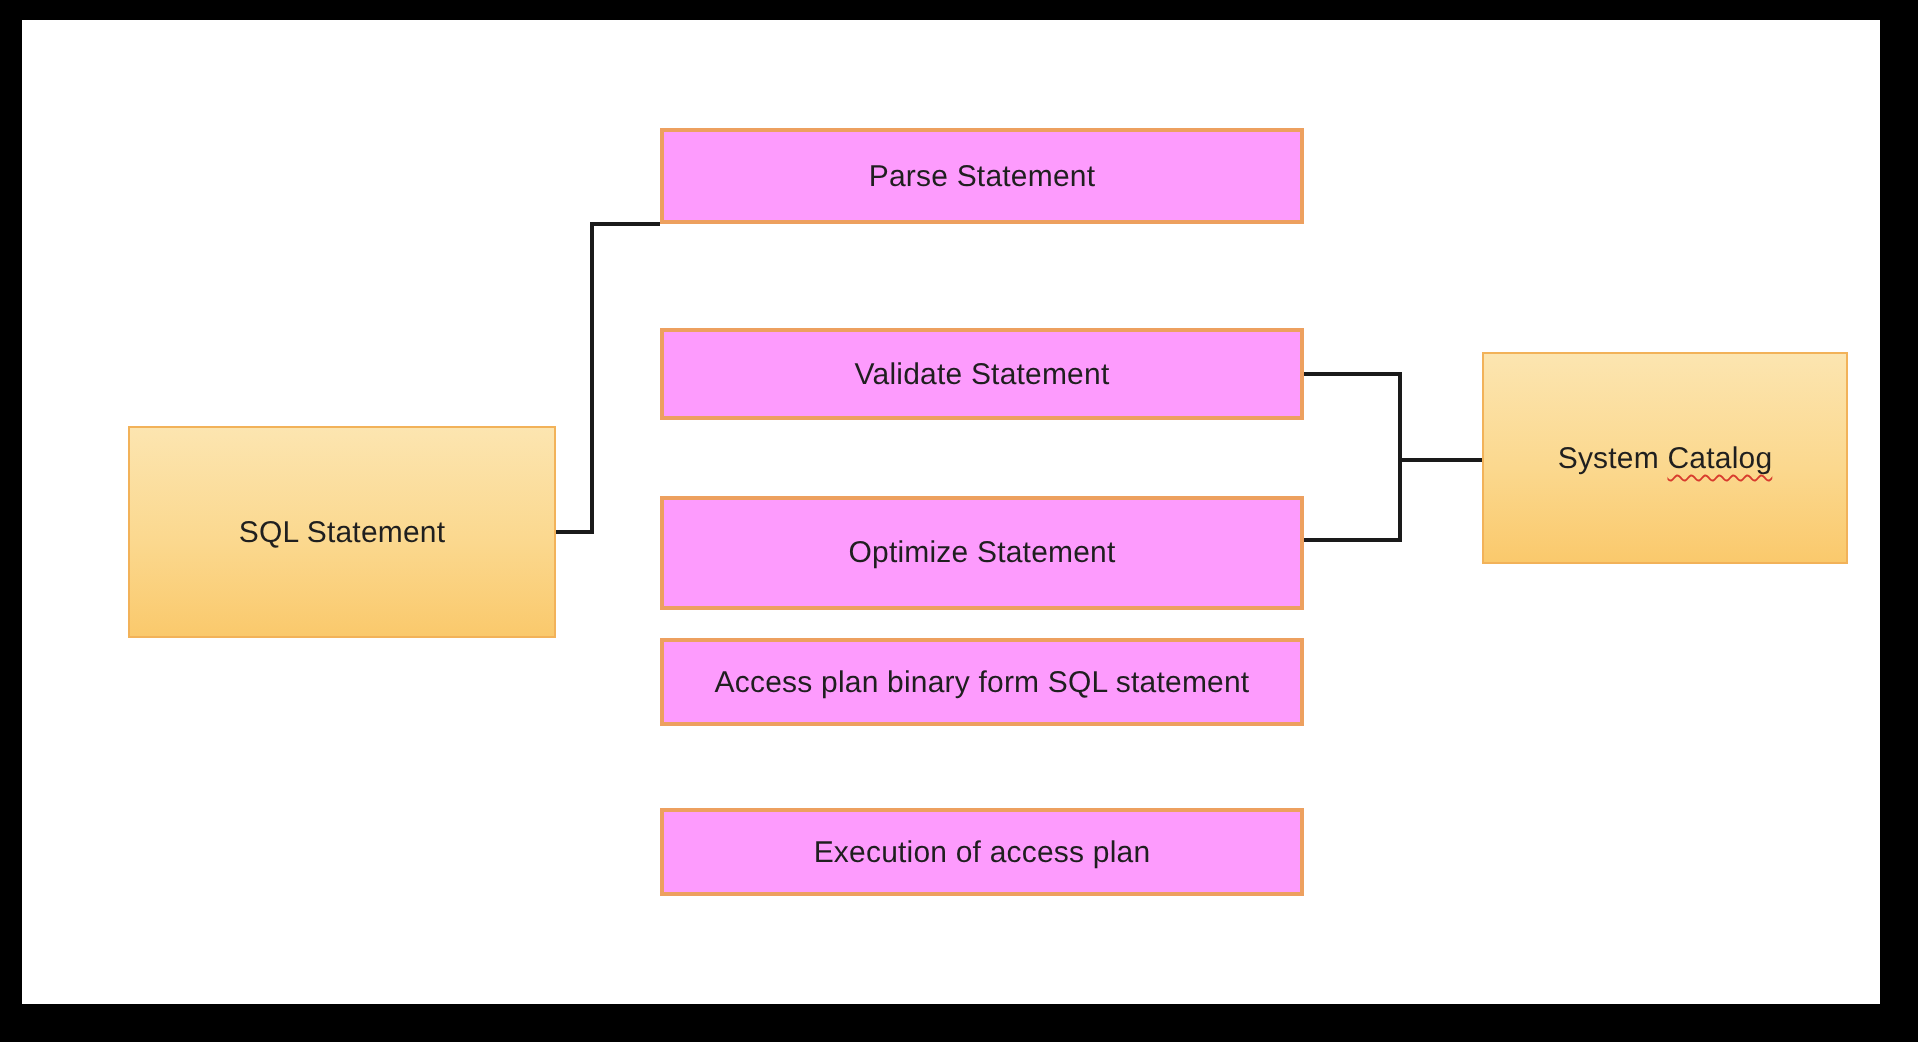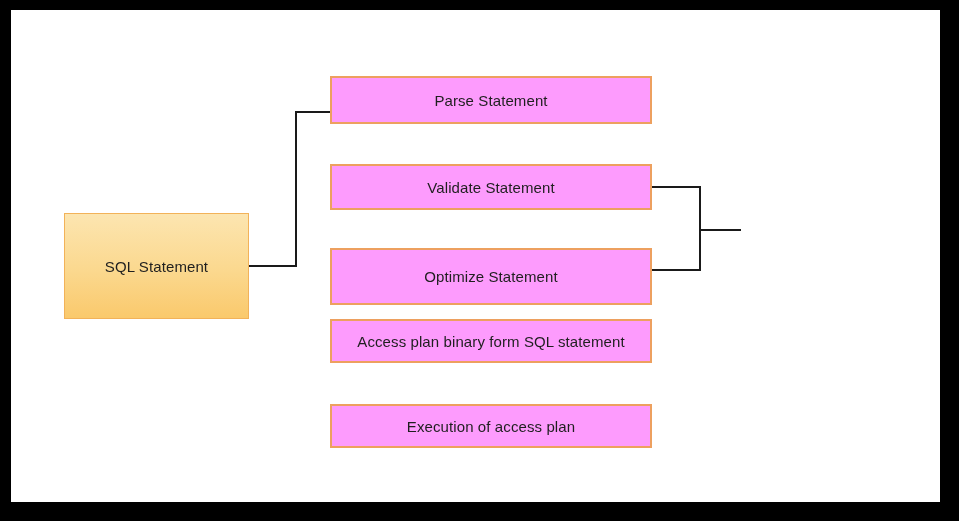--- a/index.html
+++ b/index.html
@@ -43,22 +43,22 @@
     letter-spacing: 0.1px;
   }
   .node-orange {
     background: linear-gradient(180deg, #fce5b0 0%, #fbd88e 55%, #fac96c 100%);
     border: 1.5px solid #f2b259;
   }
   .node-pink {
     background: #fd9bfd;
     border: 2px solid #eda05f;
   }
-  .node-sql       { left: 64px;  top: 213px; width: 185px; height: 106px; }
-  .node-parse     { left: 330px; top: 76px;  width: 322px; height: 48px; }
+  .node-sql       { left: 64px;  top: 213px; width: 214px; height: 106px; }
+  .node-parse     { left: 330px; top: 64px;  width: 322px; height: 48px; }
   .node-validate  { left: 330px; top: 164px; width: 322px; height: 46px; }
   .node-optimize  { left: 330px; top: 248px; width: 322px; height: 57px; }
   .node-access    { left: 330px; top: 319px; width: 322px; height: 44px; }
   .node-execution { left: 330px; top: 404px; width: 322px; height: 44px; }
   .node-catalog   { left: 741px; top: 176px; width: 183px; height: 106px; }
   .misspelled {
     text-decoration: underline wavy #d83b2d;
     text-decoration-thickness: 1px;
     text-underline-offset: 3px;
     text-decoration-skip-ink: none;
@@ -93,13 +93,16 @@
   </div>
 
   <div class="node node-pink node-execution">
     <span>Execution of access plan</span>
   </div>
 
   <div class="node node-pink node-access">
     <span>Access plan binary form SQL statement</span>
   </div>
 
+  <div class="node node-orange node-catalog">
+    <span><span>System </span><span class="misspelled">Catalog</span></span>
+  </div>
 </div>
 
 </body></html>

